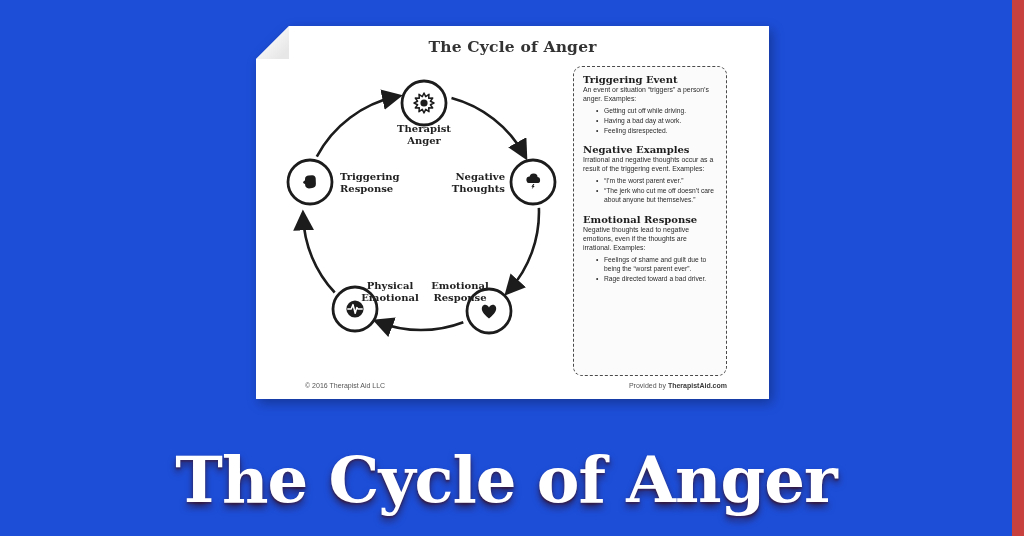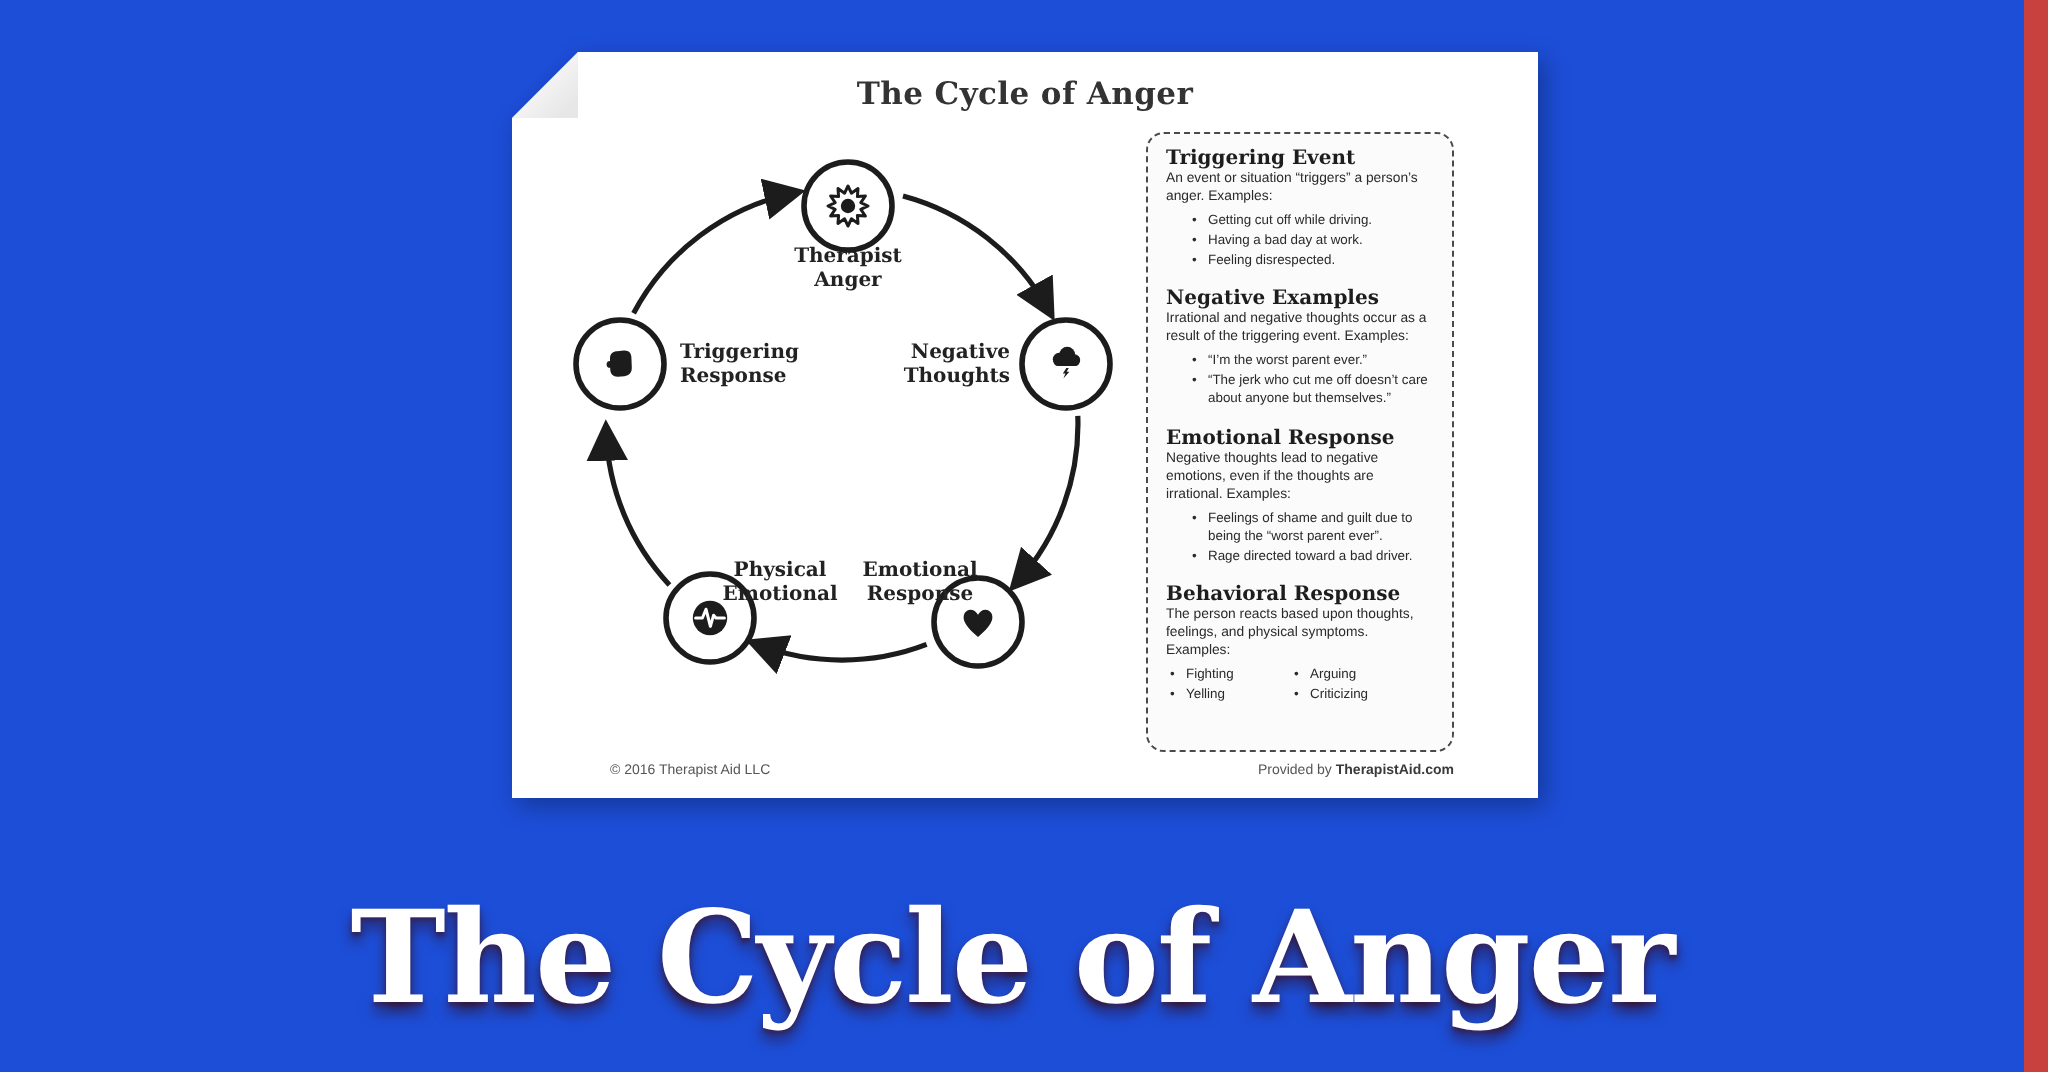--- a/index.html
+++ b/index.html
@@ -157,30 +157,20 @@
         <div class="p-section">
           <div class="p-head">Emotional Response</div>
           <div class="p-desc">Negative thoughts lead to negative emotions, even if the thoughts are irrational. Examples:</div>
           <ul class="p-list">
             <li>Feelings of shame and guilt due to being the “worst parent ever”.</li>
             <li>Rage directed toward a bad driver.</li>
           </ul>
         </div>
 
 
-        <div class="p-section">
-          <div class="p-head">Behavioral Response</div>
-          <div class="p-desc">The person reacts based upon thoughts, feelings, and physical symptoms. Examples:</div>
-          <ul class="p-list two">
-            <li>Fighting</li>
-            <li>Arguing</li>
-            <li>Yelling</li>
-            <li>Criticizing</li>
-          </ul>
-        </div>
 
       </div>
 
       <div class="foot-left">© 2016 Therapist Aid LLC</div>
       <div class="foot-right">
         <span>Provided by</span>
         <b>TherapistAid.com</b>
       </div>
 
     </div>

